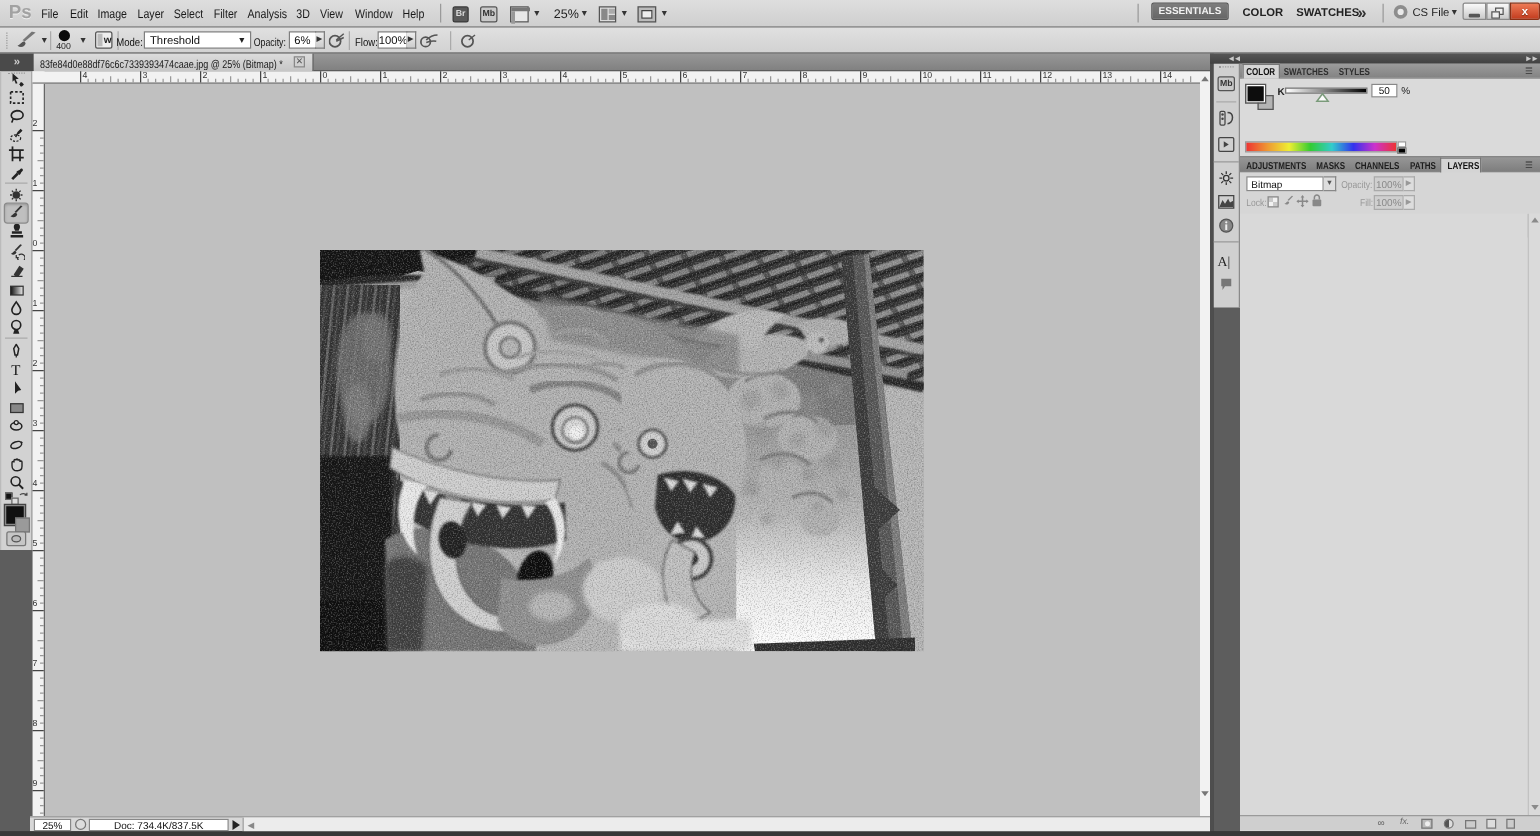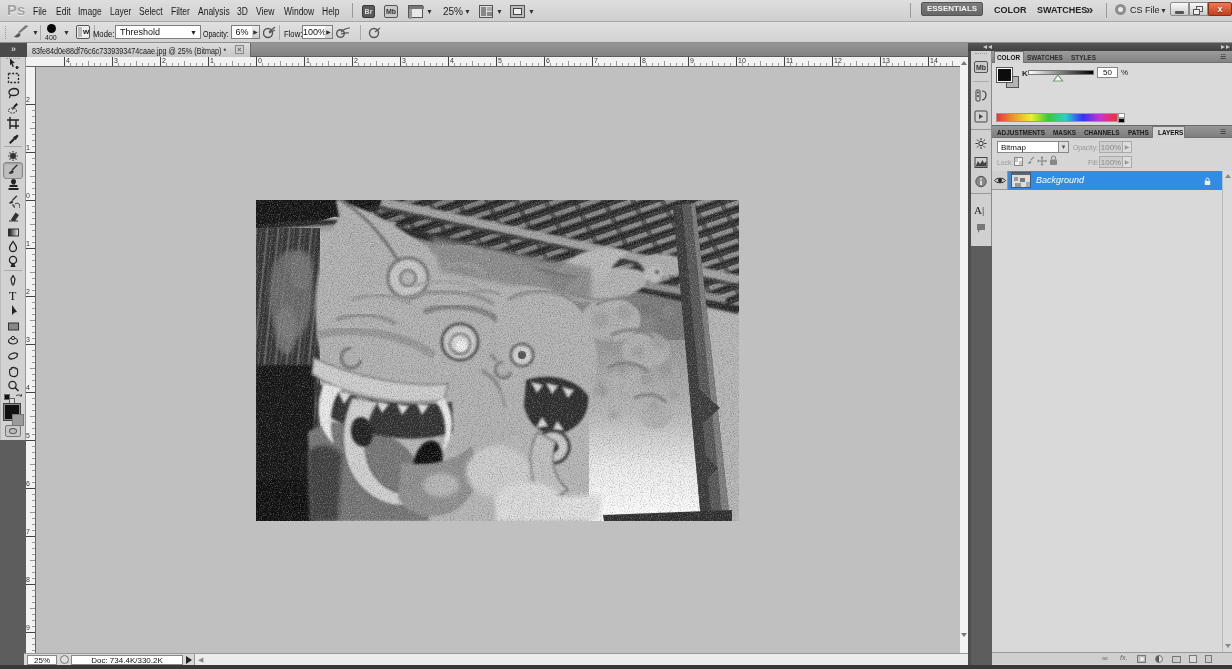--- a/index.html
+++ b/index.html
@@ -719,21 +719,21 @@
 </div>
 
 <div class="abs" style="left:960px;top:57px;width:8px;height:596px;background:#f2f2f2;">
   <div class="abs" style="left:1px;top:4px;width:0;height:0;border-left:3px solid transparent;border-right:3px solid transparent;border-bottom:4px solid #777;"></div>
   <div class="abs" style="left:1px;bottom:16px;width:0;height:0;border-left:3px solid transparent;border-right:3px solid transparent;border-top:4px solid #777;"></div>
 </div>
 
 <div class="abs" id="statusbar" style="left:24px;top:653px;width:944px;height:12px;background:#d8d8d8;border-top:1px solid #999;">
   <div class="abs" style="left:3px;top:1px;width:30px;height:10px;background:#fff;border:1px solid #888;font-size:8px;color:#111;text-align:center;">25%</div>
   <div class="abs" style="left:36px;top:1px;width:9px;height:9px;border-radius:50%;border:1px solid #777;background:#ddd;font-size:6px;color:#555;text-align:center;line-height:8px;"></div>
-  <div class="abs" style="left:47px;top:1px;width:112px;height:10px;background:#fff;border:1px solid #888;font-size:8px;color:#111;text-align:center;">Doc: 734.4K/330.2K</div>
+  <div class="abs" style="left:47px;top:1px;width:112px;height:10px;background:#fff;border:1px solid #888;font-size:8px;color:#111;text-align:center;">Doc: 734.4K/837.5K</div>
   <div class="abs" style="left:162px;top:2px;width:0;height:0;border-top:4px solid transparent;border-bottom:4px solid transparent;border-left:6px solid #222;"></div>
   <div class="abs" style="left:170px;top:0;width:774px;height:12px;background:#ececec;border-left:1px solid #999;">
     <span class="abs" style="left:3px;top:2px;font-size:7px;color:#888;">◀</span>
   </div>
 </div>
 <div class="abs" style="left:0;top:653px;width:24px;height:12px;background:#5d5d5d;"></div>
 
 <div class="abs" style="left:968px;top:43px;width:3px;height:622px;background:#4e4e4e;"></div>
 <div class="abs" style="left:968px;top:43px;width:264px;height:8px;background:linear-gradient(#565656,#414141);">
   <div class="abs" style="left:15px;top:2px;width:0;height:0;border-top:2.5px solid transparent;border-bottom:2.5px solid transparent;border-right:4px solid #c9c9c9;"></div>
@@ -836,40 +836,20 @@
       </svg>
     <svg class="abs" style="left:57px;top:17px;" width="9" height="11" viewBox="0 0 9 11">
         <rect x="1" y="4.5" width="7" height="5.5" rx="0.8" fill="#888"></rect>
         <path d="M2.5 4.5 V3 a2 2 0 0 1 4 0 V4.5" fill="none" stroke="#888" stroke-width="1.2"></path>
       </svg>
     <span class="abs" style="left:96px;top:20px;font-size:8px;color:#979797;transform:scaleX(0.85);transform-origin:left top;">Fill:</span>
     <div class="abs" style="left:107px;top:18px;width:24px;height:12px;background:#cfcfcf;border:1px solid #aaa;font-size:8px;color:#8a8a8a;text-align:center;padding-top:1px;">100%</div>
     <div class="abs" style="left:131px;top:18px;width:9px;height:12px;background:#ddd;border:1px solid #aaa;border-left:none;font-size:6px;color:#999;text-align:center;line-height:11px;">▶</div>
   </div>
 
-  <div class="abs" style="left:0;top:120px;width:230px;height:19px;background:#318ce4;">
-    <div class="abs" style="left:0;top:0;width:16px;height:19px;background:#cfcfcf;border-right:1px solid #999;border-bottom:1px solid #999;">
-      <svg class="abs" style="left:2px;top:5px;" width="12" height="9" viewBox="0 0 12 9">
-          <path d="M0.5 4.5 C2.5 1.5 9.5 1.5 11.5 4.5 C9.5 7.5 2.5 7.5 0.5 4.5 Z" fill="none" stroke="#222" stroke-width="1"></path>
-          <circle cx="6" cy="4.5" r="2" fill="#222"></circle>
-        </svg>
-    </div>
-    <div class="abs" style="left:19px;top:1px;width:20px;height:16px;background:#ddd;border:1px solid #555;overflow:hidden;">
-      <div class="abs" style="left:0px;top:0px;width:20px;height:2px;background:#666;"></div>
-      <div class="abs" style="left:2px;top:4px;width:4px;height:4px;background:#999;"></div>
-      <div class="abs" style="left:8px;top:5px;width:5px;height:4px;background:#777;"></div>
-      <div class="abs" style="left:3px;top:10px;width:6px;height:4px;background:#999;"></div>
-      <div class="abs" style="left:14px;top:9px;width:4px;height:5px;background:#aaa;"></div>
-    </div>
-    <span class="abs" style="left:44px;top:4px;font-size:9px;font-style:italic;color:#fff;">Background</span>
-    <svg class="abs" style="left:212px;top:6px;" width="7" height="9" viewBox="0 0 9 11">
-        <rect x="1" y="4.5" width="7" height="5.5" rx="0.8" fill="#f0f0f0"></rect>
-        <path d="M2.5 4.5 V3 a2 2 0 0 1 4 0 V4.5" fill="none" stroke="#f0f0f0" stroke-width="1.2"></path>
-      </svg>
-  </div>
 
   <div class="abs" style="left:230px;top:120px;width:10px;height:481px;background:#dadada;border-left:1px solid #bbb;">
     <div class="abs" style="left:2px;top:3px;width:0;height:0;border-left:3px solid transparent;border-right:3px solid transparent;border-bottom:4px solid #8a8a8a;"></div>
     <div class="abs" style="left:2px;bottom:4px;width:0;height:0;border-left:3px solid transparent;border-right:3px solid transparent;border-top:4px solid #8a8a8a;"></div>
   </div>
 
   <div class="abs" style="left:0;top:139px;width:230px;height:463px;background:#d9d9d9;"></div>
 
   <div class="abs" style="left:0;top:601px;width:240px;height:12px;background:#cfcfcf;border-top:1px solid #9a9a9a;">
     <span class="abs" style="left:110px;top:1px;font-size:8px;color:#666;">∞</span>

